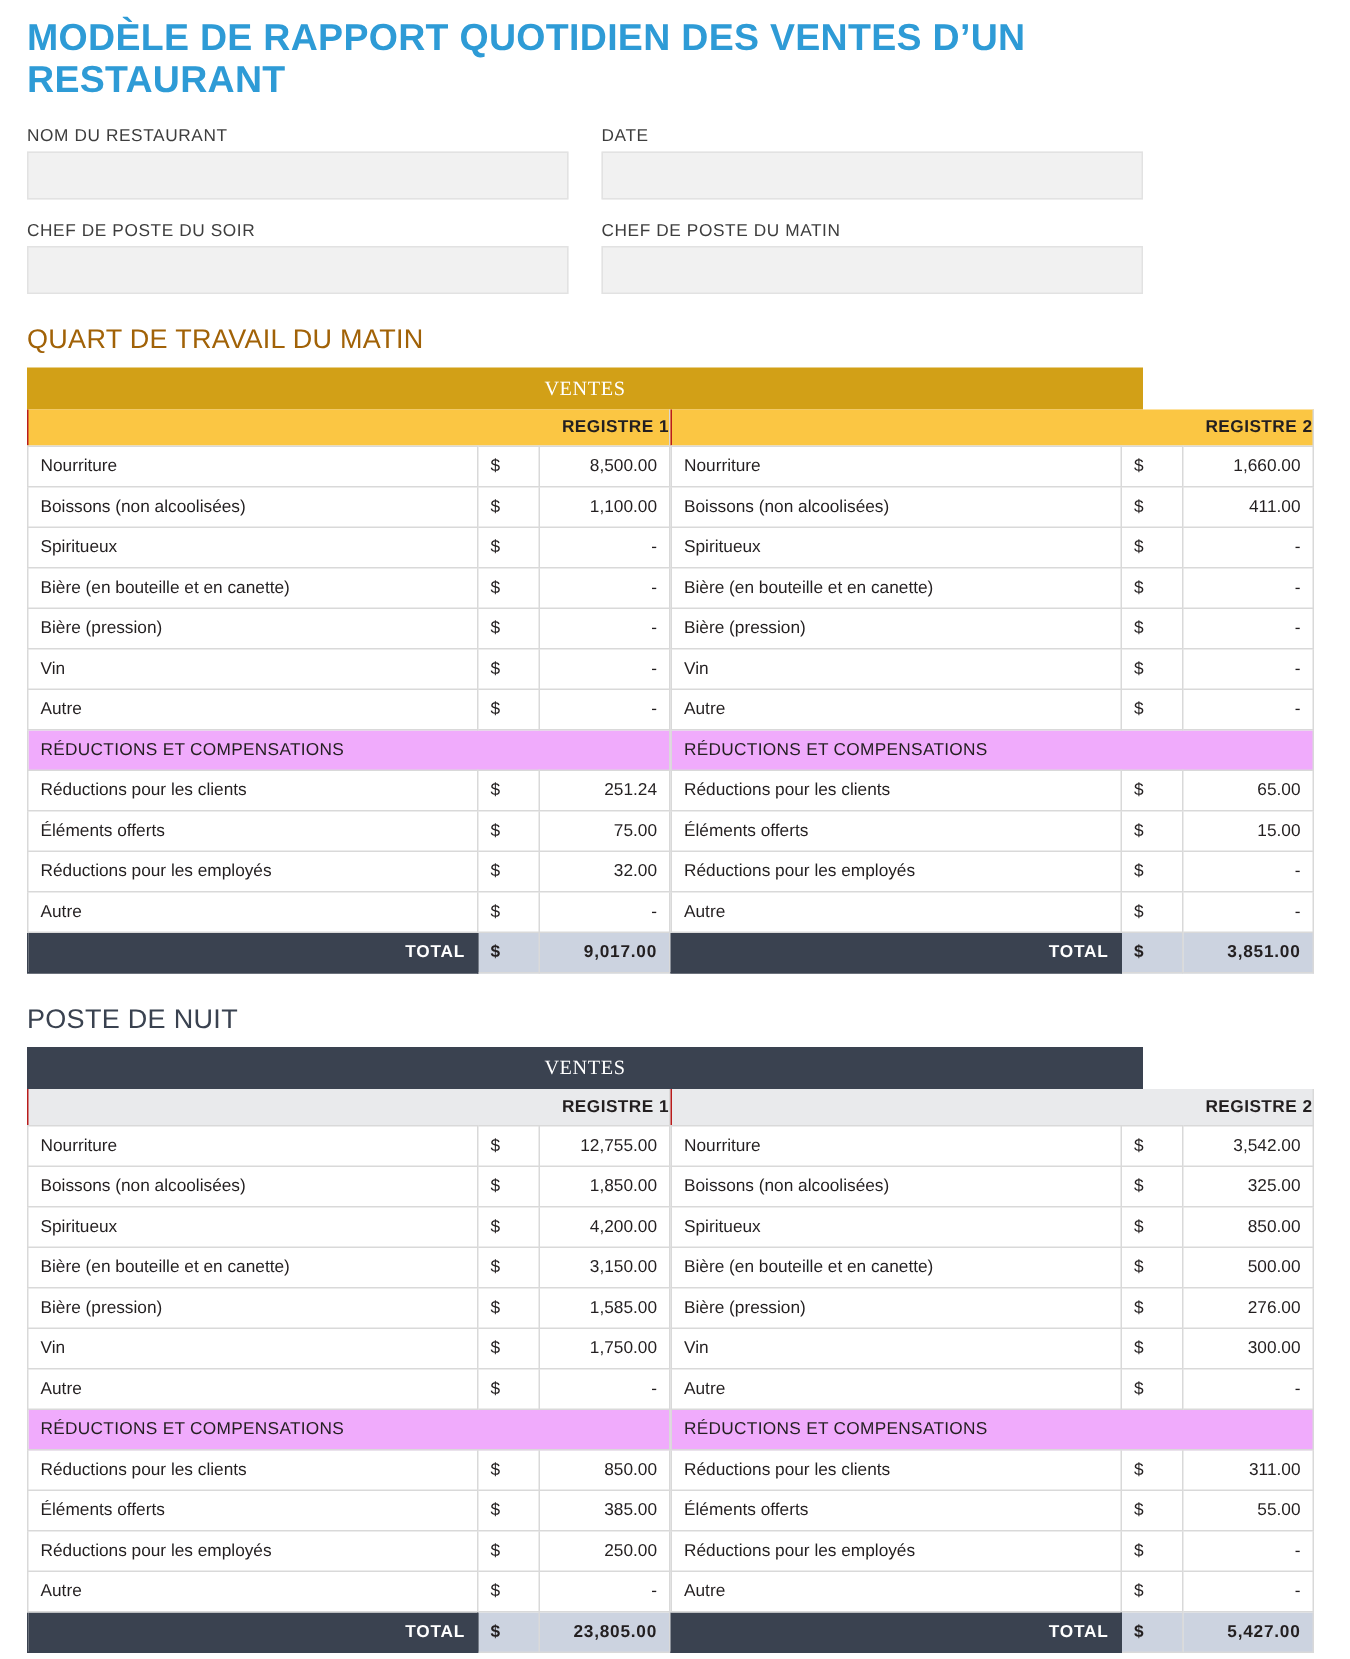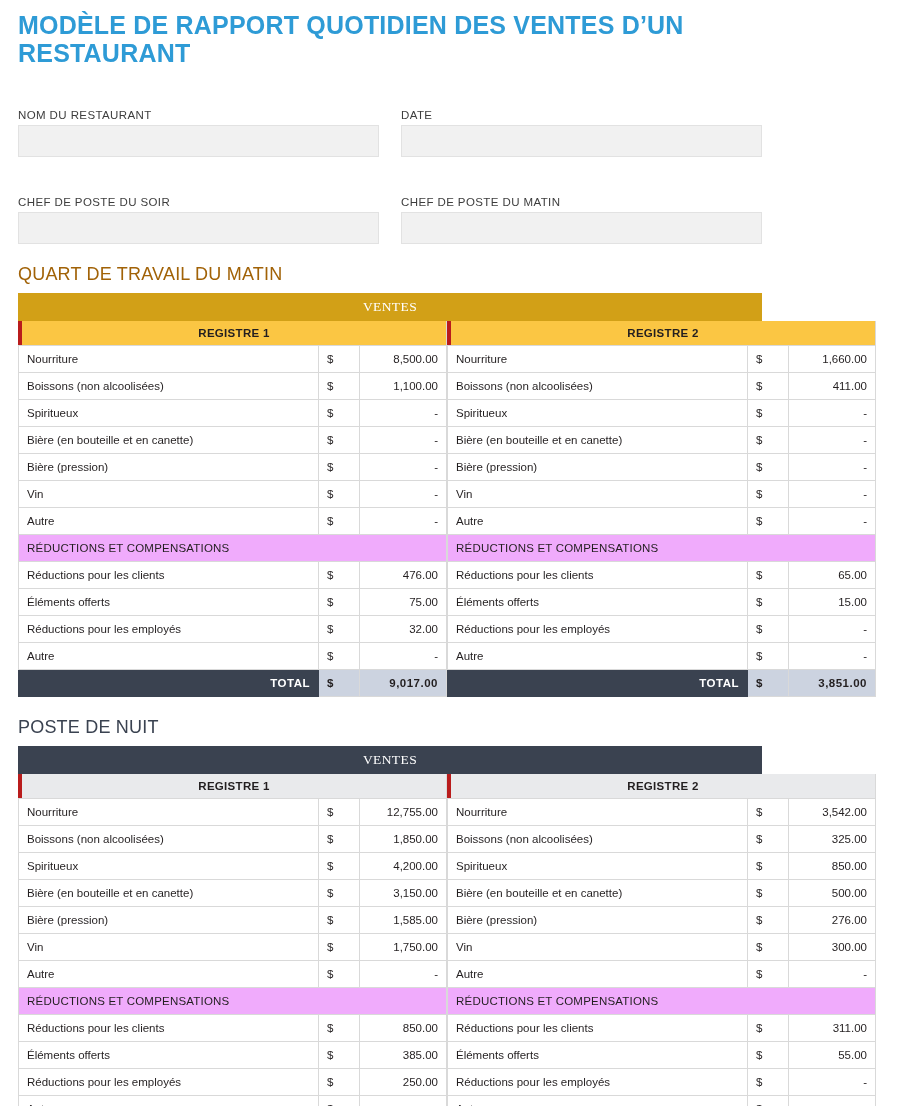--- a/index.html
+++ b/index.html
@@ -31,21 +31,20 @@
   
   .field-grid {
     display: flex;
     gap: 22px;
     margin-bottom: 6px;
   }
   .field {
     flex: 1;
     display: flex;
     flex-direction: column;
-    margin-top: 24px;
   }
   .field-label {
     font-size: 11.5px;
     color: #3d3d3d;
     letter-spacing: 0.4px;
     margin-bottom: 4px;
   }
   .field-input {
     height: 32px;
     background: #f1f1f1;
@@ -87,26 +86,26 @@
   }
   .register {
     width: 429px;
     flex: 0 0 429px;
   }
   .gutter {
     flex: 1 1 auto;
     background: #c8c8c8;
   }
   .reg-head {
-    text-align: center;
+    text-align: right;
     font-size: 11.5px;
     font-weight: bold;
     letter-spacing: 0.3px;
     padding: 6px 0;
-    border-left: 4px solid #b91c1c;
+    border-left: 1px solid #b91c1c;
     border-right: 1px solid #d9d9d9;
     box-sizing: border-box;
   }
   .reg-head.gold { background: #fbc643; color: #231f20; }
   .reg-head.dark { background: #e9eaec; color: #231f20; }
   table.reg-table {
     width: 100%;
     border-collapse: collapse;
     table-layout: fixed;
     font-size: 11.5px;
@@ -216,21 +215,21 @@
             <td class="c-label">Autre</td>
             <td class="c-cur">$</td>
             <td class="c-val">-</td>
           </tr>
           <tr class="subhead">
             <td colspan="3">RÉDUCTIONS ET COMPENSATIONS</td>
           </tr>
           <tr>
             <td class="c-label">Réductions pour les clients</td>
             <td class="c-cur">$</td>
-            <td class="c-val">476.00</td>
+            <td class="c-val">251.24</td>
           </tr>
           <tr>
             <td class="c-label">Éléments offerts</td>
             <td class="c-cur">$</td>
             <td class="c-val">75.00</td>
           </tr>
           <tr>
             <td class="c-label">Réductions pour les employés</td>
             <td class="c-cur">$</td>
             <td class="c-val">32.00</td>

